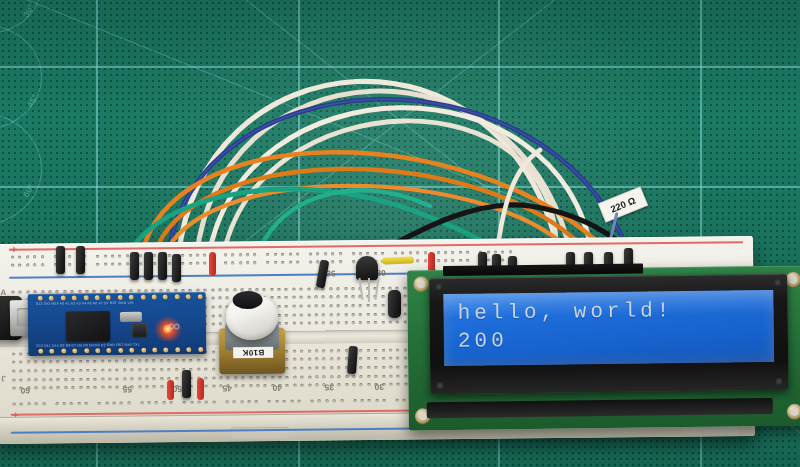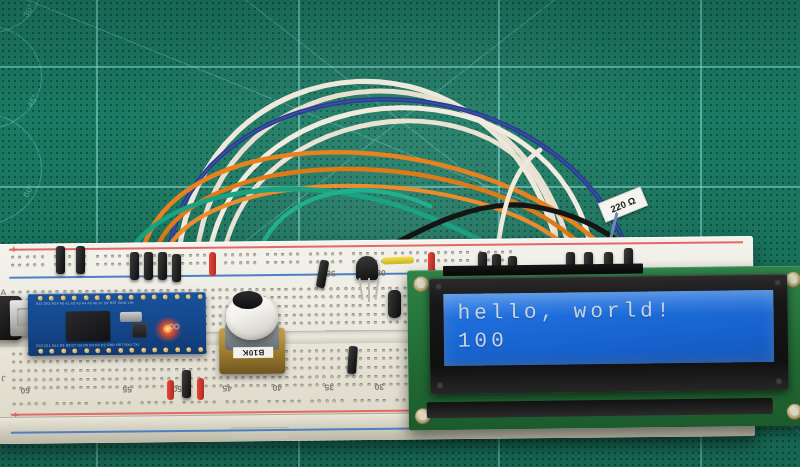--- a/index.html
+++ b/index.html
@@ -1315,19 +1315,19 @@
     <div class="lcd-hdr"></div>
 
     <div class="bezel">
       <div class="bezel-screw" style="left:6px;top:5px"></div>
       <div class="bezel-screw" style="right:6px;top:5px"></div>
       <div class="bezel-screw" style="left:6px;bottom:5px"></div>
       <div class="bezel-screw" style="right:6px;bottom:5px"></div>
 
       <div class="screen">
         <div class="lcdtext" style="top:8px">hello, world!</div>
-        <div class="lcdtext" style="top:36px">100</div>
+        <div class="lcdtext" style="top:36px">200</div>
       </div>
     </div>
     <div class="lcd-strip"></div>
   </div>
 
 </div>
 
 </body></html>

